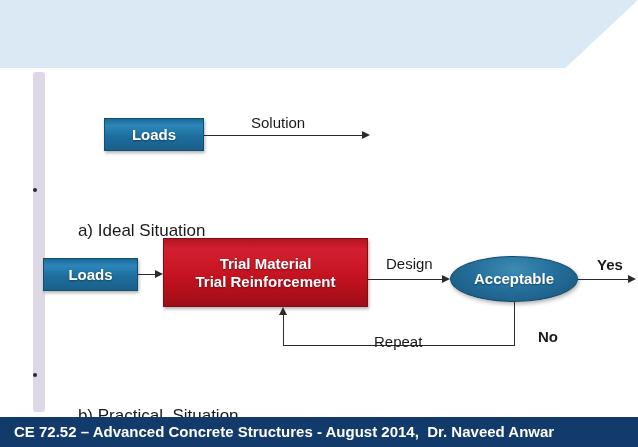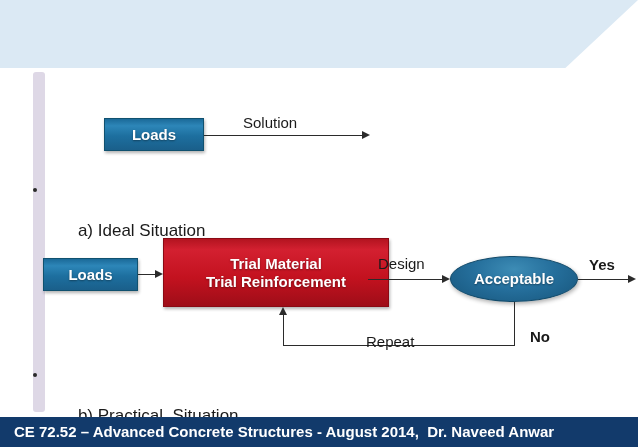--- a/index.html
+++ b/index.html
@@ -117,21 +117,21 @@
   .node-ellipse {
     border-radius: 50%;
     background: radial-gradient(ellipse at 50% 28%, #3d8cb5 0%, #256f9c 45%, #17557b 100%);
     border: 1px solid #134a69;
     box-shadow: 1px 2px 4px rgba(0,0,0,0.32);
   }
 
   #node-loads-top   { left: 104px; top: 118px; width: 100px; height: 33px; font-size: 15px; }
   #node-material    { left: 370px; top: 90px;  width: 186px; height: 76px; font-size: 15px; }
   #node-loads-bot   { left: 43px;  top: 258px; width: 95px;  height: 33px; font-size: 15px; }
-  #node-trial       { left: 163px; top: 238px; width: 226px; height: 69px; font-size: 15px; }
+  #node-trial       { left: 163px; top: 238px; width: 205px; height: 69px; font-size: 15px; }
   #node-acceptable  { left: 450px; top: 256px; width: 128px; height: 46px; font-size: 15px; }
 
   
   .ln {
     position: absolute;
     background: #2b2b2b;
   }
   .ln-h { height: 1px; }
   .ln-v { width: 1px; }
 
@@ -148,20 +148,21 @@
     border-left: 4px solid transparent;
     border-right: 4px solid transparent;
     border-bottom: 8px solid #2b2b2b;
   }
 
   .edge-label {
     position: absolute;
     color: #1a1a1a;
     font-size: 15px;
     white-space: nowrap;
+    margin-left: 8px;
   }
   .edge-label.bold { font-weight: bold; }
 
   
   .footer {
     position: absolute;
     left: 0; bottom: 0;
     width: 638px; height: 30px;
     background: #123a6b;
   }

